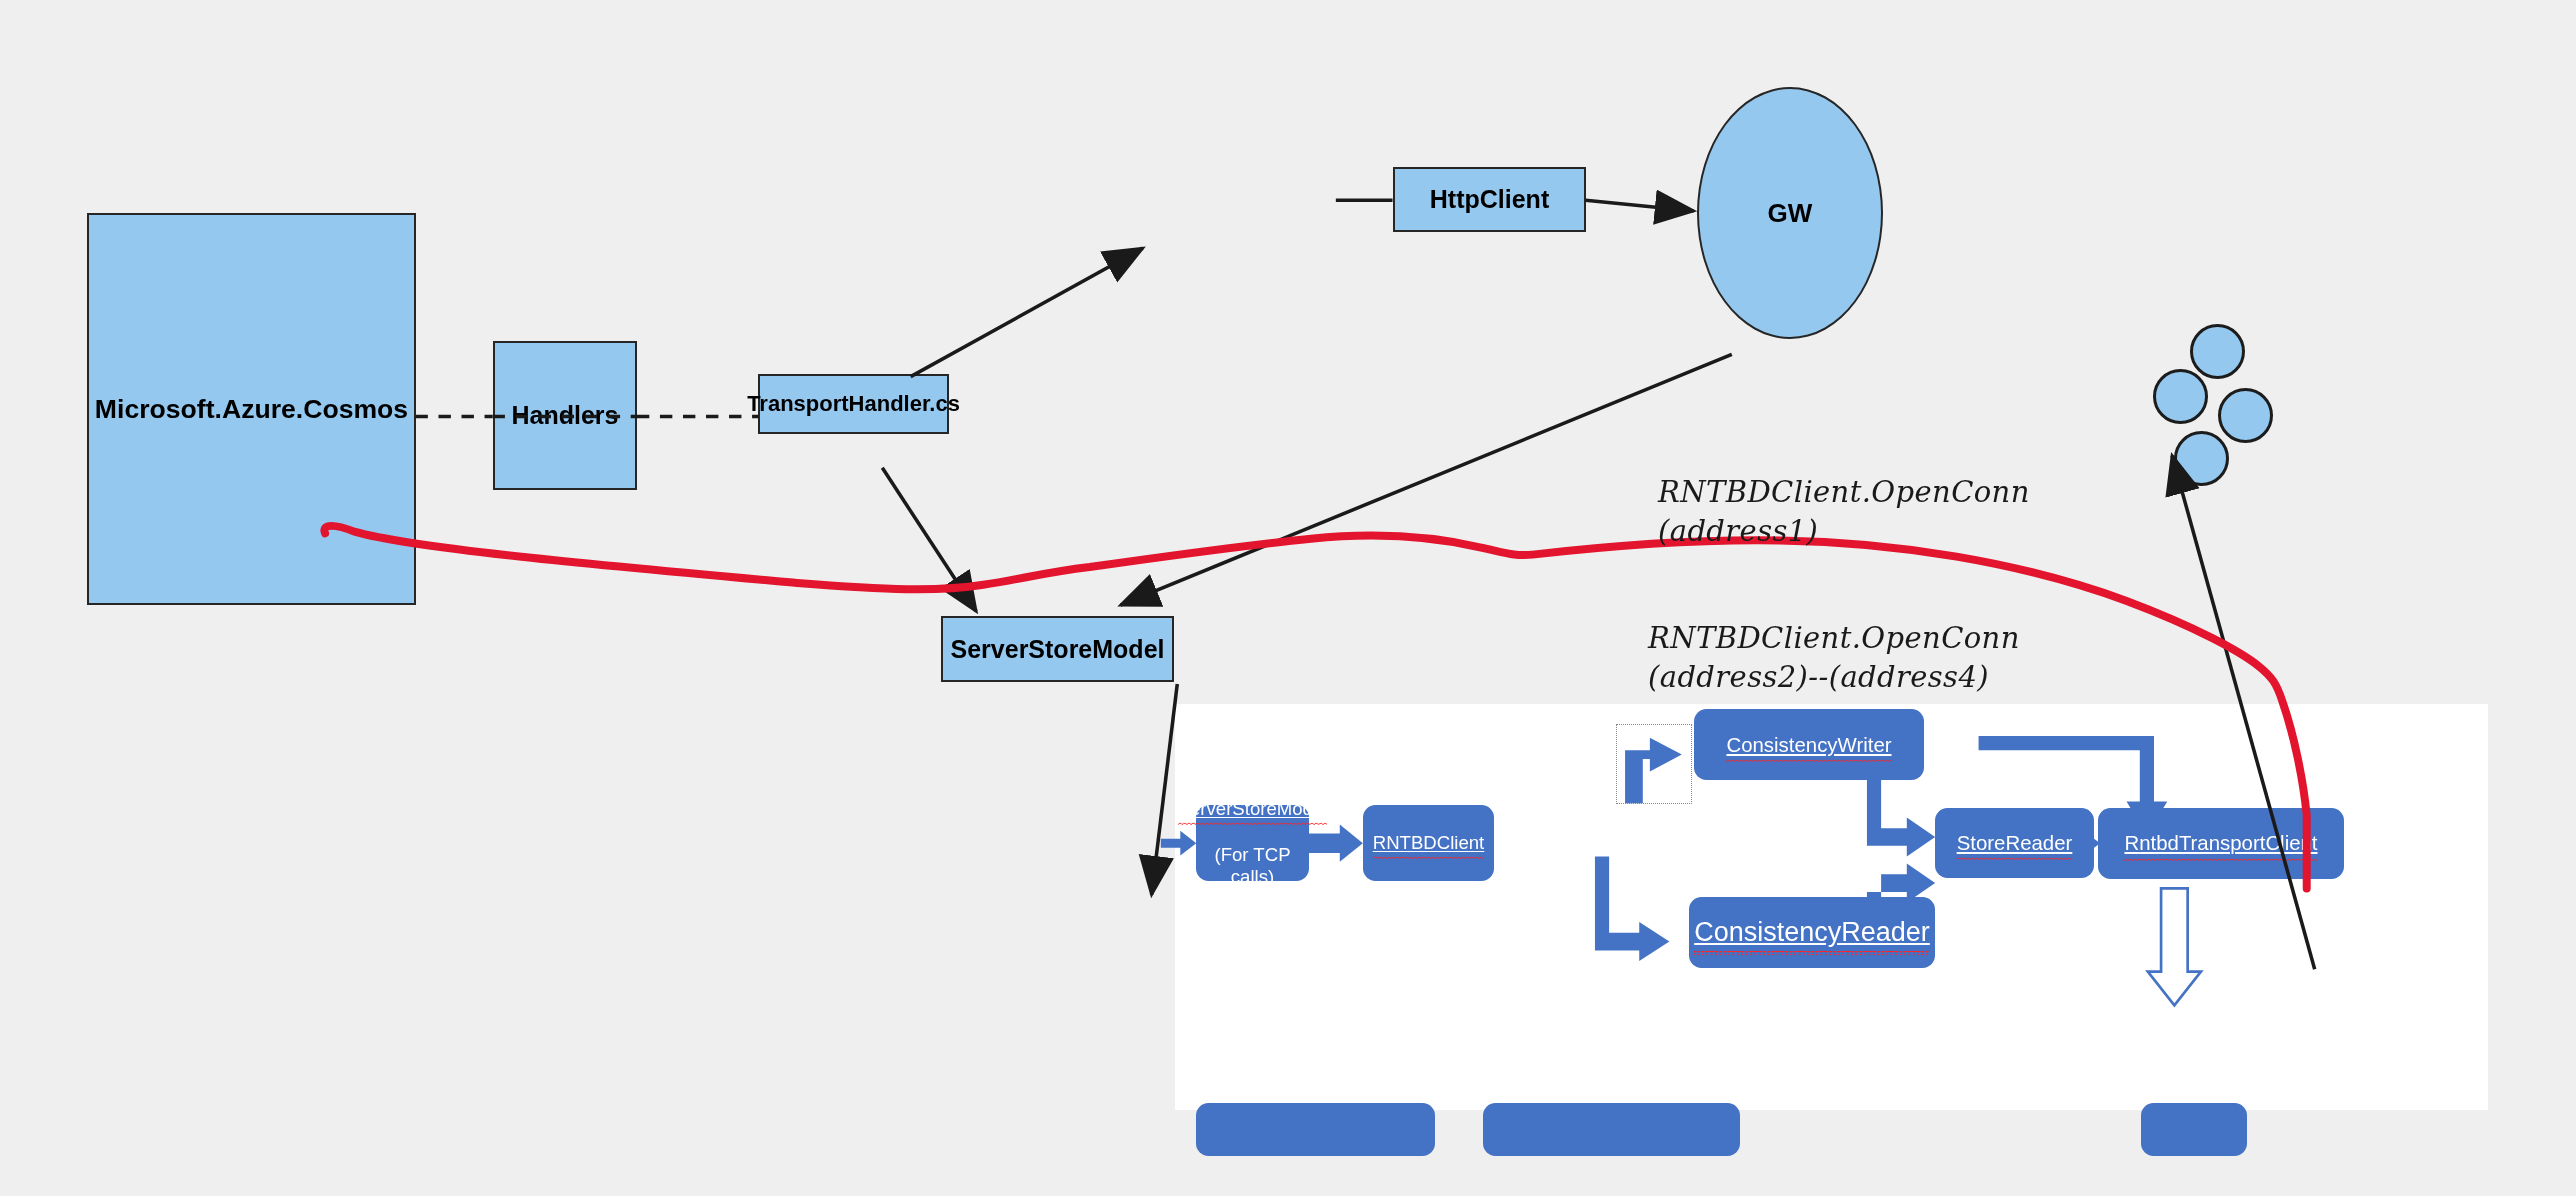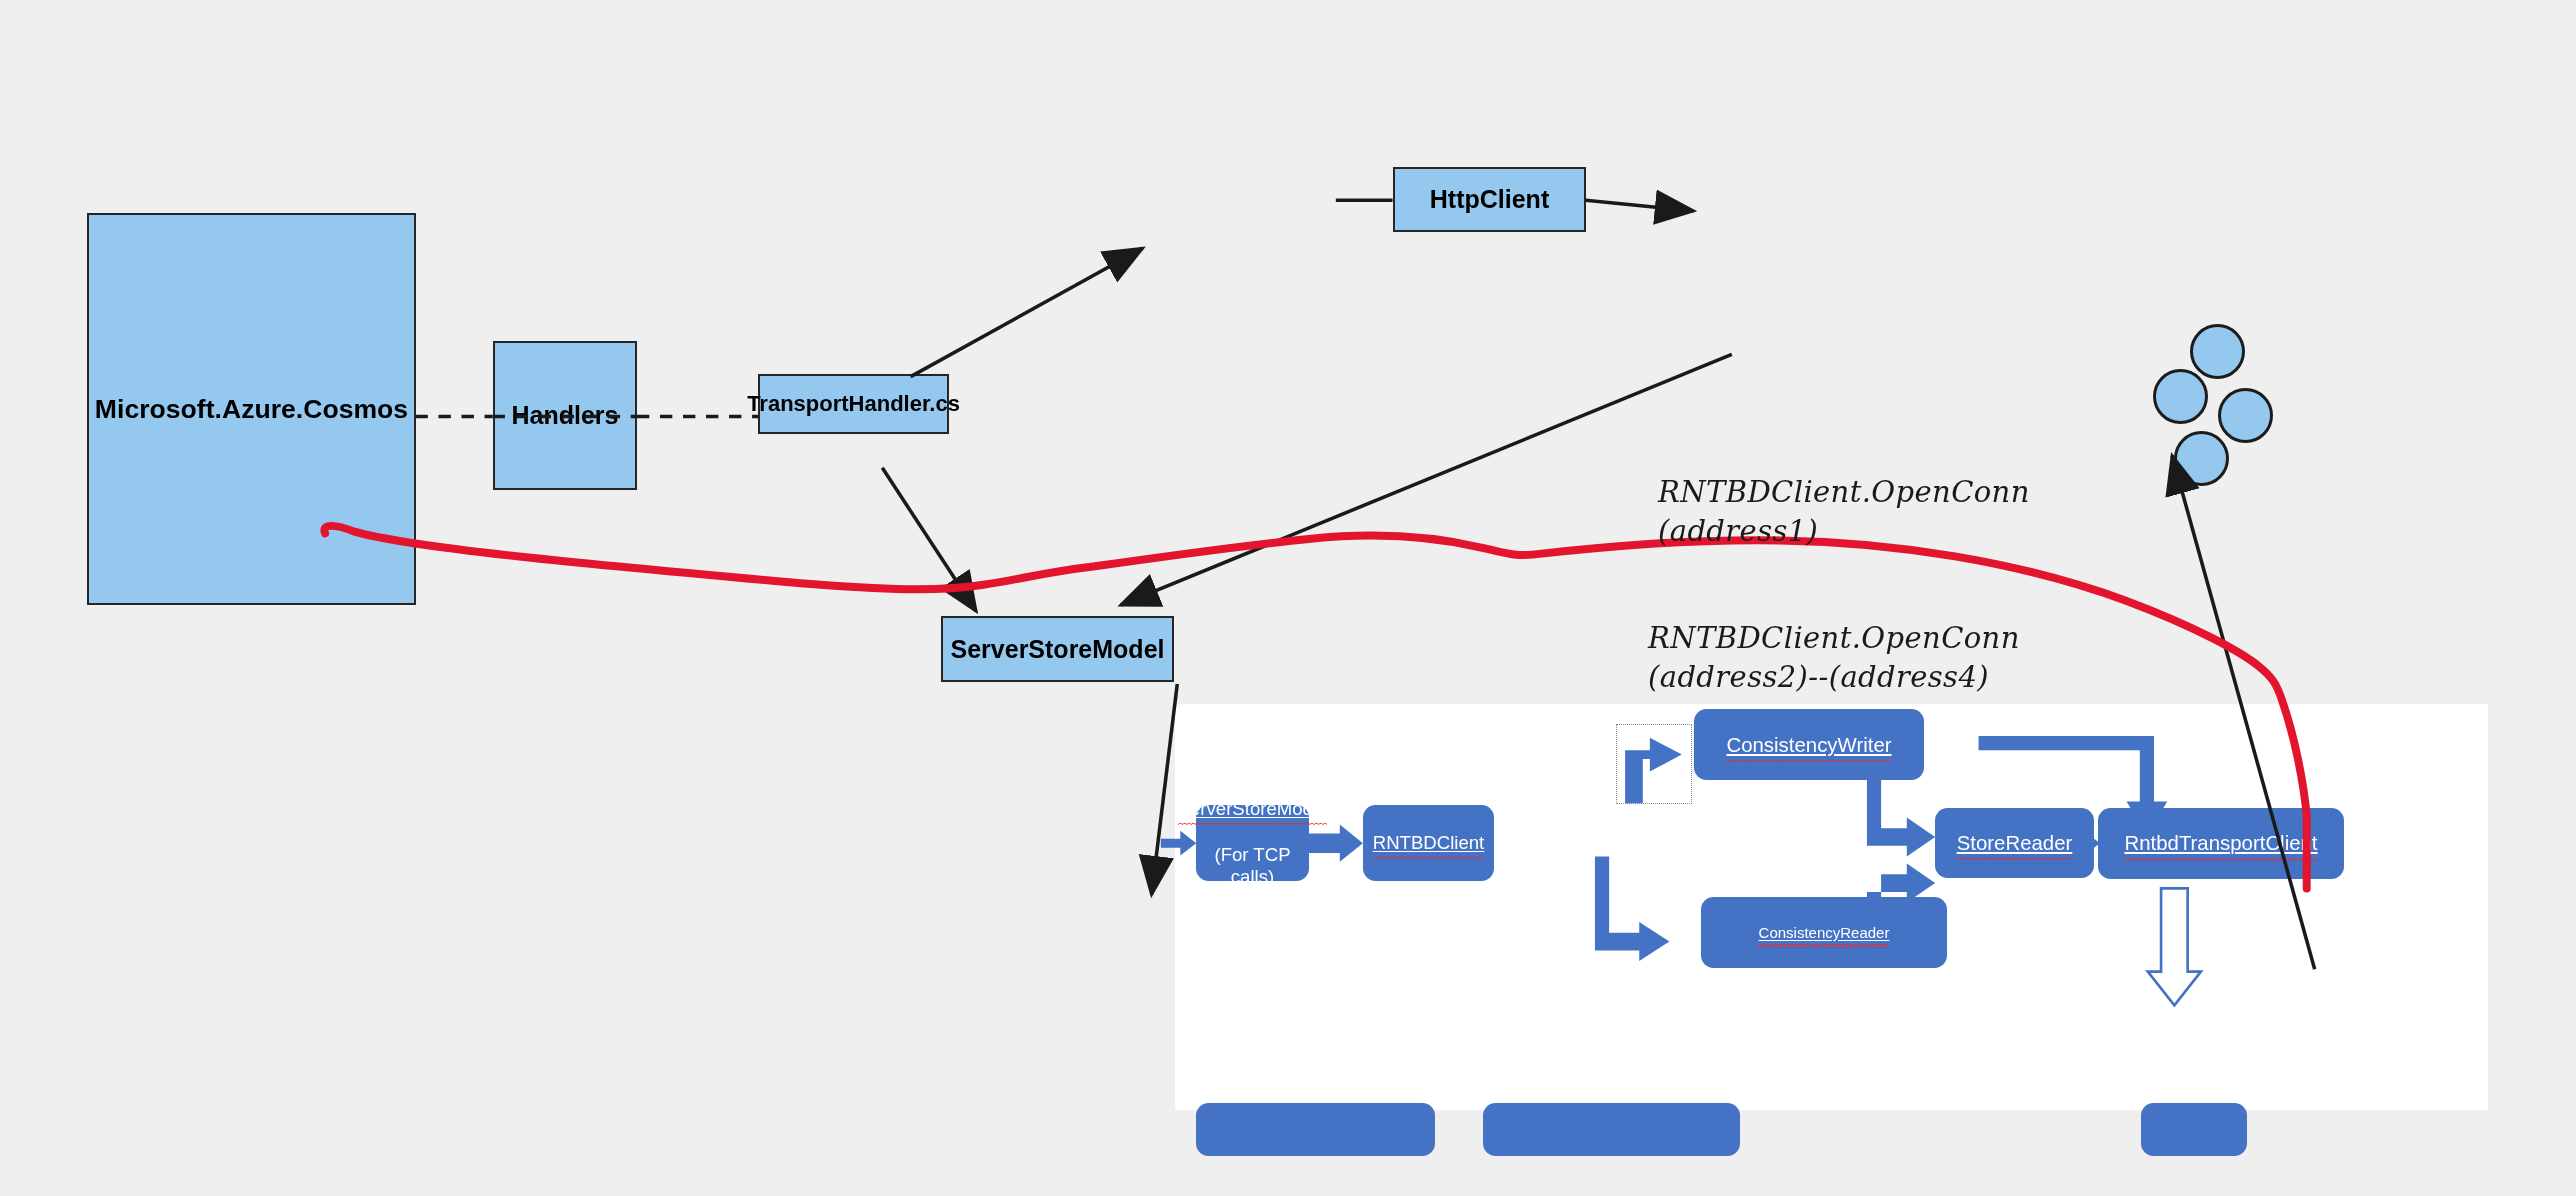--- a/index.html
+++ b/index.html
@@ -165,21 +165,21 @@
     </div>
 
     <div class="dbox" style="left:188px; top:101px; width:131px; height:76px; font-size:18.6px;">
       <span class="sq">RNTBDClient</span>
     </div>
 
     <div class="dbox" style="left:519px; top:5.3px; width:230px; height:71px; font-size:20.4px;">
       <span class="sq">ConsistencyWriter</span>
     </div>
 
-    <div class="dbox" style="left:514px; top:193px; width:246px; height:71px; font-size:15px;margin-left:12px;">
+    <div class="dbox" style="left:514px; top:193px; width:246px; height:71px; font-size:27px;">
       <span class="sq">ConsistencyReader</span>
     </div>
 
     <div class="dbox" style="left:760px; top:104px; width:159px; height:70px; font-size:20.4px;">
       <span class="sq">StoreReader</span>
     </div>
 
     <div class="dbox" style="left:923px; top:104px; width:246px; height:71px; font-size:20.4px;">
       <span class="sq">RntbdTransportClient</span>
     </div>
@@ -199,20 +199,23 @@
 
   <div class="lbox center" style="left:758px; top:374px; width:191px; height:60px; font-size:22px;">
     <span>TransportHandler.cs</span>
   </div>
 
 
   <div class="lbox center" style="left:1393px; top:167px; width:193px; height:65px; font-size:25px;">
     <span>HttpClient</span>
   </div>
 
+  <div class="ellipse" style="left:1697px; top:87px; width:186px; height:252px; font-size:26px;">
+    <span>GW</span>
+  </div>
 
   <div class="lbox center" style="left:941px; top:616px; width:233px; height:66px; font-size:25px;">
     <span>ServerStoreModel</span>
   </div>
 
 
   <div class="circle" style="left:2190px; top:324px; width:55px; height:55px;"></div>
   <div class="circle" style="left:2153px; top:369px; width:55px; height:55px;"></div>
   <div class="circle" style="left:2218px; top:388px; width:55px; height:55px;"></div>
   <div class="circle" style="left:2174px; top:431px; width:55px; height:55px;"></div>

